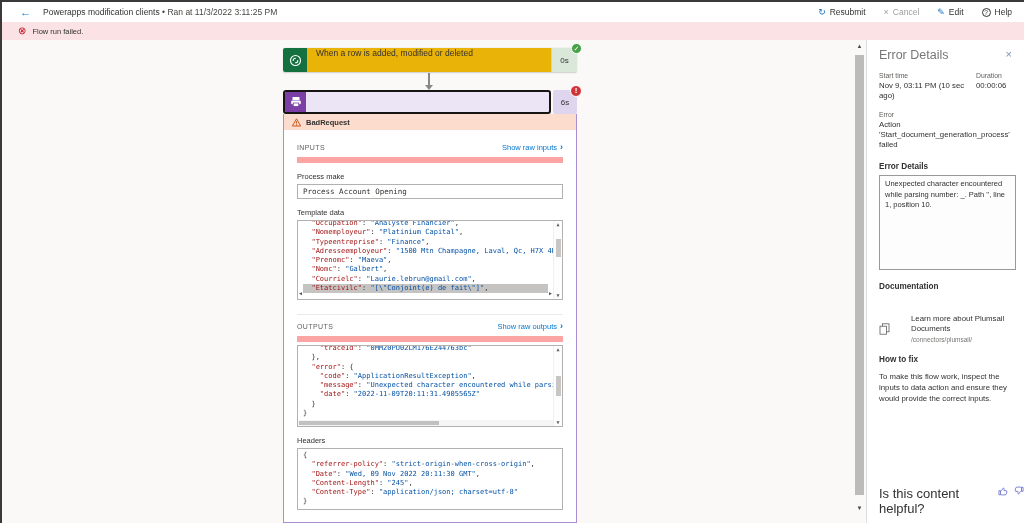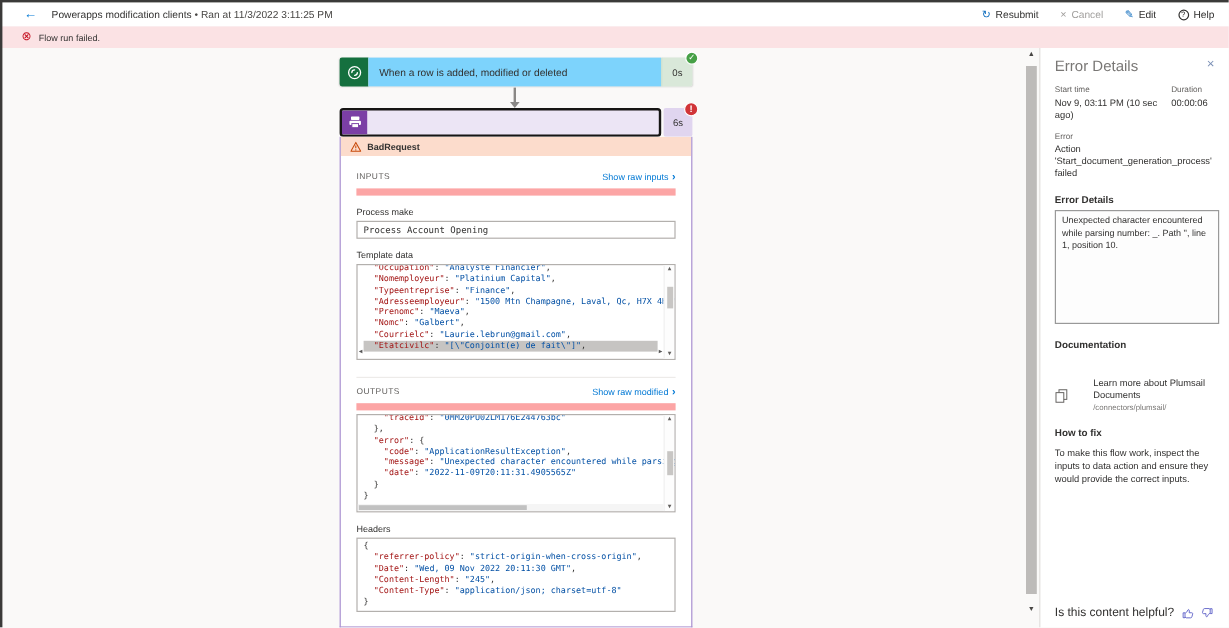--- a/index.html
+++ b/index.html
@@ -24,21 +24,21 @@
   
   .alert{position:absolute;top:22px;left:0;right:0;height:18px;background:#fbe2e4;display:flex;align-items:center;padding-left:18px;gap:6px;font-size:7.5px;color:#323130}
   .alert-ic{color:#c50f1f;font-size:10px;line-height:10px}
 
   
   .canvas{position:absolute;top:40px;left:0;right:0;bottom:0;background:#faf9f8}
 
   
   .trigger-card{position:absolute;left:283px;top:8px;width:294px;height:24px;display:flex;box-shadow:0 0.5px 1.5px rgba(0,0,0,.18);border-radius:2px}
   .t-icon{width:24px;background:#15703f;border-radius:2px 0 0 2px;display:flex;align-items:center;justify-content:center;flex:none}
-  .t-body{flex:1;background:#7dd3fc;display:flex;align-items:center;padding-left:9px;font-size:8.5px}
+  .t-body{flex:1;background:#eab308;display:flex;padding-left:9px;font-size:8.5px}
   .t-dur{width:26px;background:#d9e8d9;border-left:1px solid #c2dac2;display:flex;align-items:center;justify-content:center;font-size:8px;border-radius:0 2px 2px 0;flex:none}
   .badge-check{position:absolute;right:-5px;top:-5px;width:11px;height:11px;border-radius:50%;background:#46a046;color:#fff;font-size:7px;line-height:9px;text-align:center;border:1px solid #fff}
 
   .flow-arrow{position:absolute;left:428px;top:33px;width:1.5px;height:13px;background:#8a8886}
   .flow-arrow::after{content:"";position:absolute;left:-3.2px;top:12px;border-left:4px solid transparent;border-right:4px solid transparent;border-top:5px solid #8a8886}
 
   
   .action-row{position:absolute;left:283px;top:50px;width:294px;height:24px;display:flex}
   .a-main{flex:1;display:flex;border:2px solid #161514;border-radius:3px;background:#ece5f5;overflow:hidden;margin-right:2px}
   .a-icon{width:21px;background:#7b3fa5;display:flex;align-items:center;justify-content:center;flex:none}
@@ -92,21 +92,21 @@
   .ep-label{font-size:6.8px;color:#605e5c}
   .ep-value{font-size:7.8px;margin-top:2px;line-height:10px}
   .ep-section-label{font-size:6.8px;color:#605e5c;margin-top:10px}
   .ep-error-text{font-size:7.8px;margin-top:2px;line-height:10px;padding-right:6px}
   .ep-bold{font-size:8.2px;font-weight:bold;margin-top:12px}
   .ep-textarea{margin-top:4px;width:100%;height:95px;border:1px solid #999;resize:none;font-family:"Liberation Sans",sans-serif;font-size:7.5px;line-height:10.5px;padding:3px 5px;color:#323130;background:#fdfdfd}
   .doc-row{display:flex;margin-top:23px;gap:21px;align-items:center}
   .doc-text .link{font-size:7.8px;line-height:10px;max-width:95px;cursor:pointer}
   .doc-path{font-size:6.5px;color:#797775;margin-top:2px}
   .ep-para{font-size:7.8px;line-height:11px;margin-top:7px;padding-right:2px}
-  .ep-feedback{position:absolute;bottom:7px;left:12px;display:flex;align-items:flex-end;gap:6px;font-size:10px}
+  .ep-feedback{position:absolute;bottom:7px;left:12px;display:flex;align-items:flex-start;gap:6px;font-size:13px}
   .thumb{cursor:pointer;display:flex}
 </style>
 </head>
 <body>
 
 <div class="edge-top"></div>
 <div class="edge-left"></div>
 
 <div class="topbar">
   <span class="back">←</span>
@@ -216,21 +216,21 @@
           <div class="vthumb" style="top:18px;height:18px"></div>
           <span class="vs-ar bot">▼</span>
         </div>
       </div>
 
       <div class="sec-sep"></div>
 
       <div class="sec-head" style="margin-top:6px">
         <span class="sec-label">OUTPUTS</span>
         <span class="sec-link">
-          <span>Show raw modified</span>
+          <span>Show raw outputs</span>
           <span class="chev">›</span>
         </span>
       </div>
 
       <div class="code-box cut-top" style="height:82px">
         <div>
             <div class="code-line">    <span class="jk">"traceId"</span>: <span class="jv">"0MM20PU02LM176E244763bc"</span></div>
             <div class="code-line">  },</div>
             <div class="code-line">  <span class="jk">"error"</span>: {</div>
             <div class="code-line">    <span class="jk">"code"</span>: <span class="jv">"ApplicationResultException"</span>,</div>

